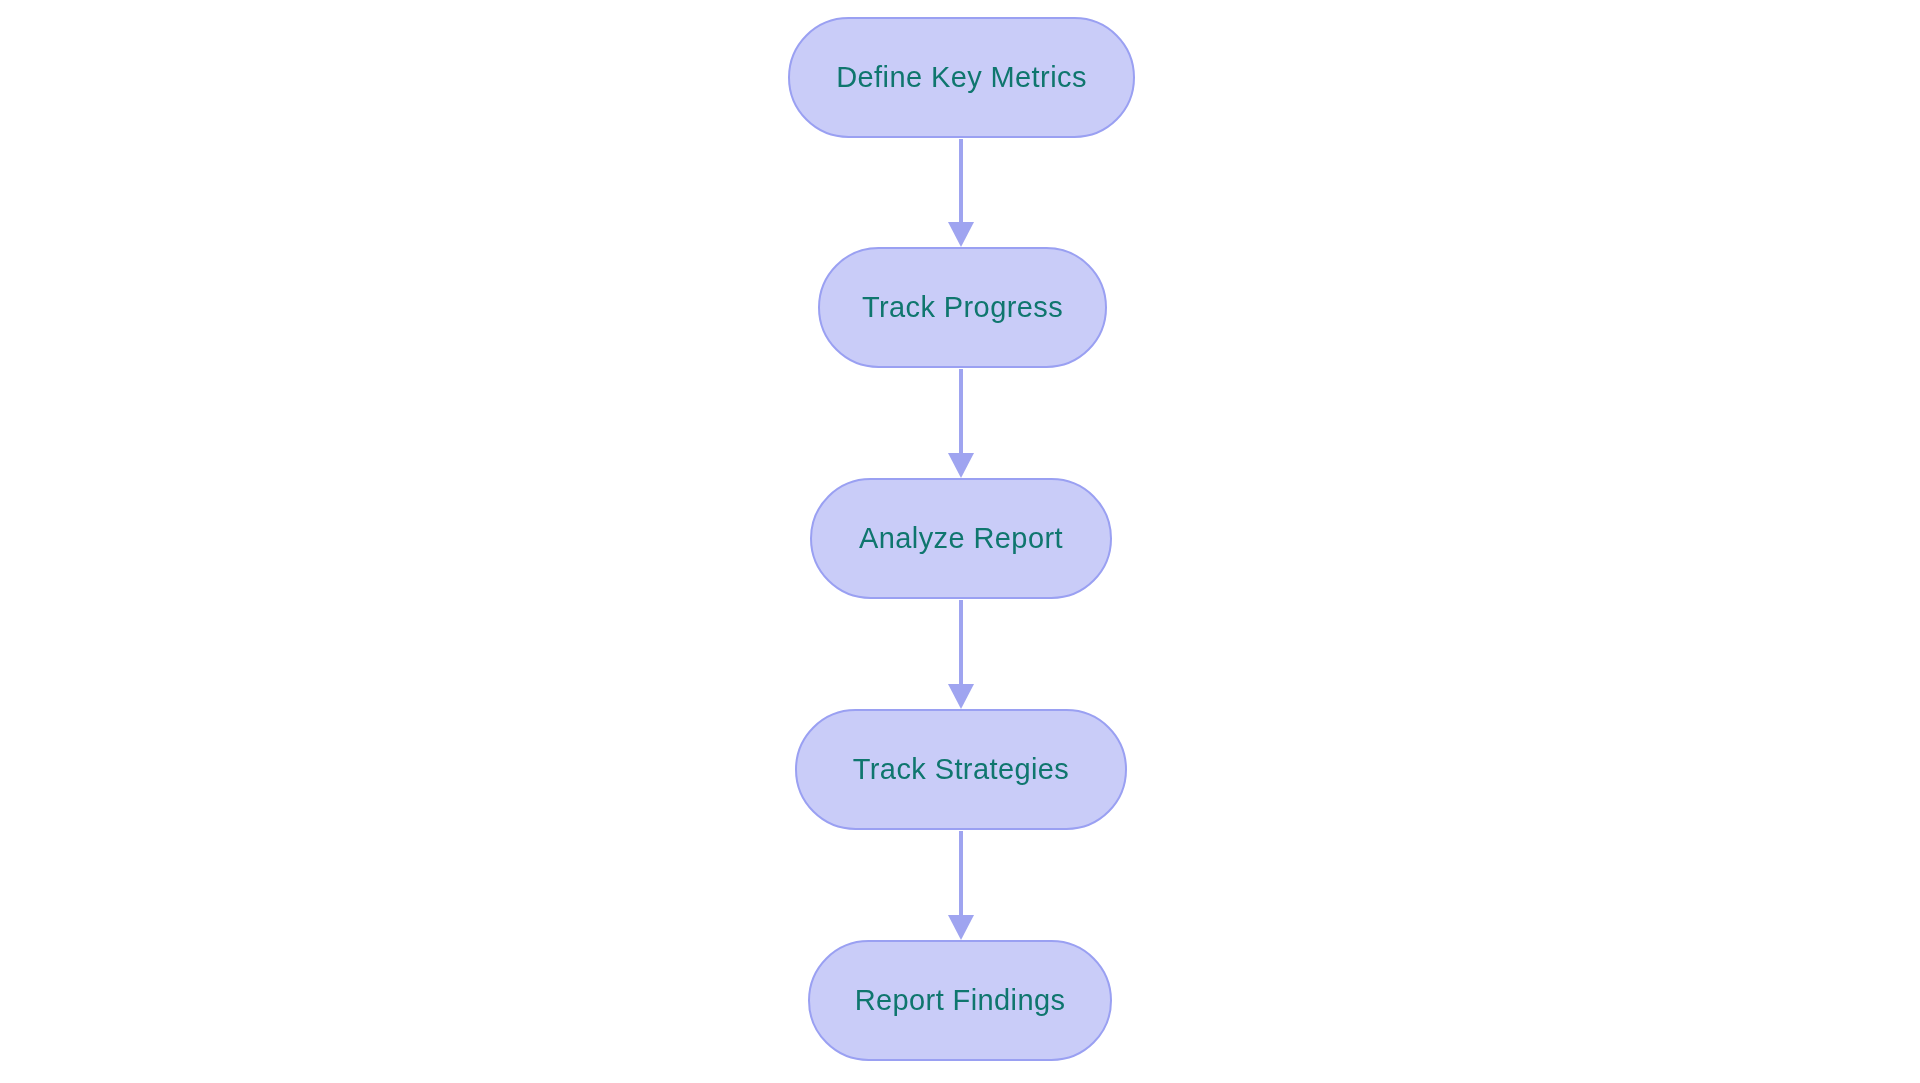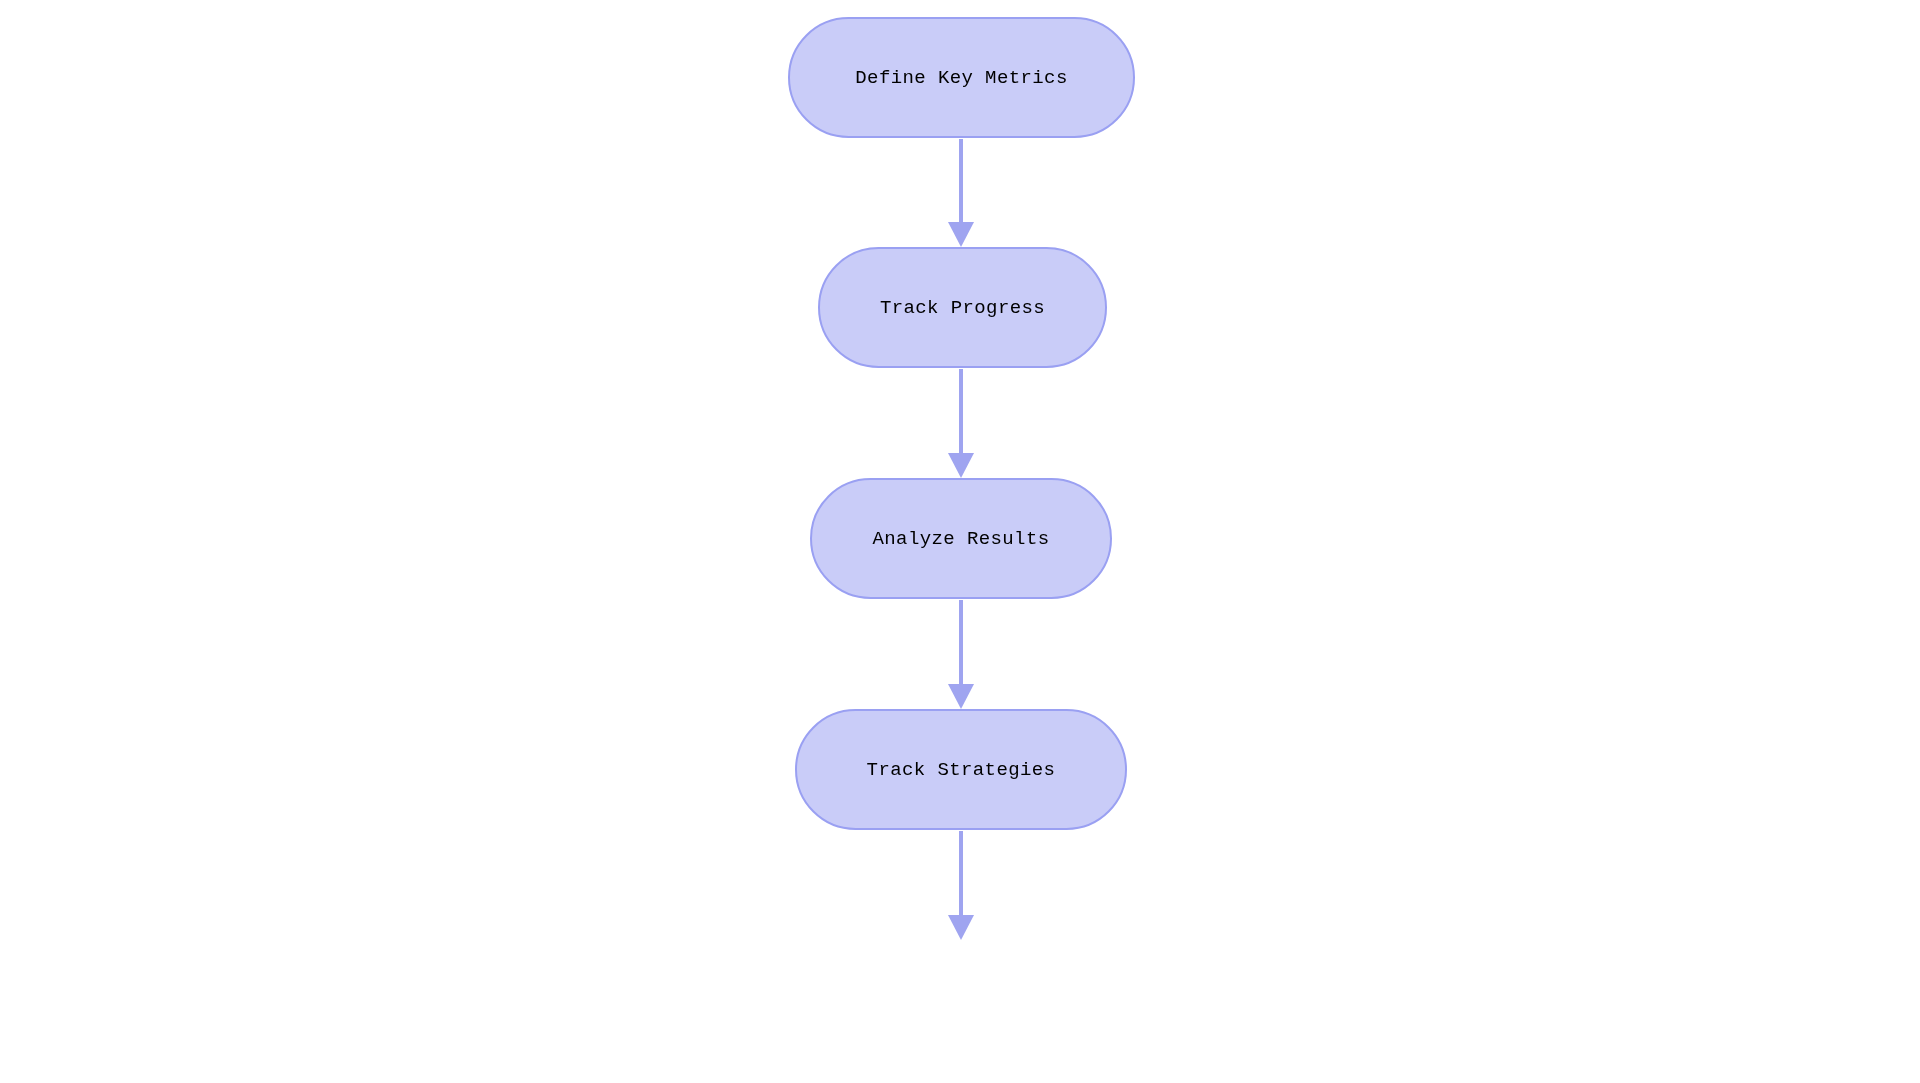--- a/index.html
+++ b/index.html
@@ -28,26 +28,25 @@
     position: absolute;
     height: 121px;
     border-radius: 60.5px;
     background: #c9ccf8;
     border: 2px solid #9aa0f2;
     display: flex;
     align-items: center;
     justify-content: center;
   }
   .flow-node .node-label {
-    color: #000000;
-    font-size: 19px;
+    color: #0f766e;
+    font-size: 29px;
     font-weight: 500;
     letter-spacing: 0.4px;
     white-space: nowrap;
-    font-family: Liberation Mono, monospace;
   }
   .node-1 { left: 788px; top: 17px;  width: 347px; }
   .node-2 { left: 818px; top: 247px; width: 289px; }
   .node-3 { left: 810px; top: 478px; width: 302px; }
   .node-4 { left: 795px; top: 709px; width: 332px; }
   .node-5 { left: 808px; top: 940px; width: 304px; }
 </style>
 </head>
 <body>
 
@@ -74,21 +73,24 @@
 
   <div class="flow-node node-1">
     <span class="node-label">Define Key Metrics</span>
   </div>
 
   <div class="flow-node node-2">
     <span class="node-label">Track Progress</span>
   </div>
 
   <div class="flow-node node-3">
-    <span class="node-label">Analyze Results</span>
+    <span class="node-label">Analyze Report</span>
   </div>
 
   <div class="flow-node node-4">
     <span class="node-label">Track Strategies</span>
   </div>
 
+  <div class="flow-node node-5">
+    <span class="node-label">Report Findings</span>
+  </div>
 
 </div>
 
 </body></html>

